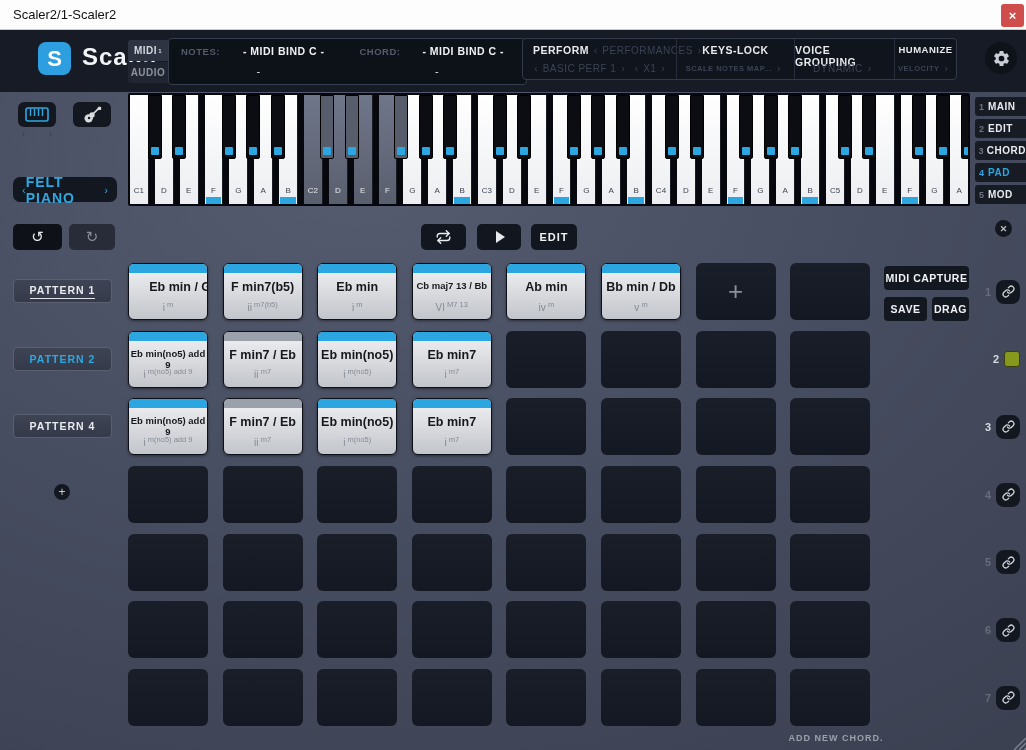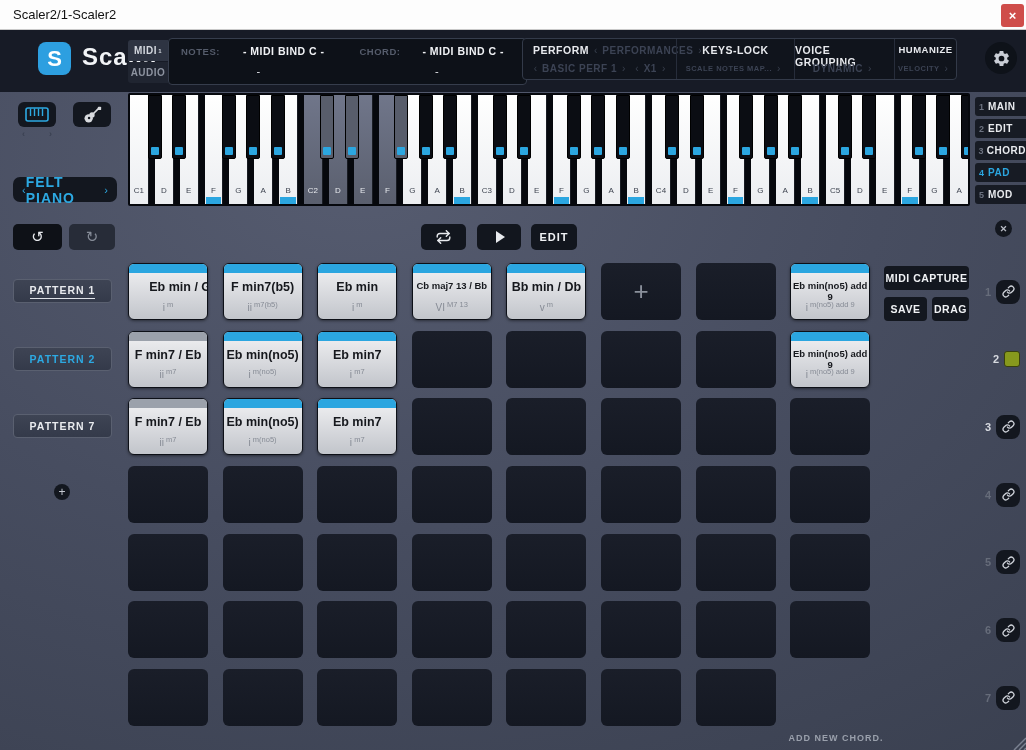--- a/index.html
+++ b/index.html
@@ -37,21 +37,21 @@
   .bind-row2 { position:absolute; top:26px; left:0; width:100%; display:flex; }
   .bind-sub { width:50%; text-align:center; color:#e6e8ec; font-size:11px; }
 
   #perform-panel { position:absolute; left:522px; top:8px; width:435px; height:42px; background:#10141c;
                    border:1px solid #333a49; border-radius:4px; display:flex; }
   .pp-sec { position:relative; height:100%; }
   .pp-sec + .pp-sec { border-left:1px solid #272d3b; }
   .pp-r1 { position:absolute; top:5px; width:100%; display:flex; align-items:center; }
   .pp-r2 { position:absolute; bottom:5px; width:100%; display:flex; align-items:center; justify-content:center; }
   .pp-title { color:#e8eaee; font-size:10.5px; font-weight:bold; letter-spacing:0.5px; }
-  .pp-dim { color:#3c4354; font-size:10px; font-weight:bold; letter-spacing:0.5px; }
+  .pp-dim { color:#3c4354; font-size:10px; font-weight:normal; letter-spacing:0.5px; }
   .pp-dim-sm { color:#3c4354; font-size:7.5px; font-weight:bold; letter-spacing:0.5px; }
   .chev { color:#39404f; font-size:10px; margin:0 5px; }
 
   #gear-btn { position:absolute; left:985px; top:12px; width:32px; height:32px; border-radius:50%;
               background:#0e1219; display:flex; align-items:center; justify-content:center; cursor:pointer; }
 
   
   .tool-btn { position:absolute; width:38px; height:25px; background:#13171f; border-radius:6px;
               display:flex; align-items:center; justify-content:center; cursor:pointer; }
   #inst-arrows { position:absolute; left:22px; top:129px; width:30px; display:flex; justify-content:space-between;
@@ -504,21 +504,21 @@
   <div id="section-close">✕</div>
 
   <div id="pattern-col">
       <div class="pattern-btn" style="top: 279px;">
         <span class="t und">PATTERN 1</span>
       </div>
       <div class="pattern-btn active" style="top: 347px;">
         <span class="t">PATTERN 2</span>
       </div>
       <div class="pattern-btn" style="top: 414px;">
-        <span class="t">PATTERN 7</span>
+        <span class="t">PATTERN 4</span>
       </div>
     </div>
   <div id="add-pattern">+</div>
 
   <div id="pad-grid">
       <div class="pad chord">
         <div class="strip blue"></div>
         <div class="cname" style="font-size: 12.5px; margin-left: 16px;">Eb min / Gb</div>
         <div class="crom"><span>i</span><sup> m</sup></div>
       </div>
@@ -529,20 +529,25 @@
       </div>
       <div class="pad chord">
         <div class="strip blue"></div>
         <div class="cname" style="font-size: 12.5px;">Eb min</div>
         <div class="crom"><span>i</span><sup> m</sup></div>
       </div>
       <div class="pad chord">
         <div class="strip blue"></div>
         <div class="cname" style="font-size: 9.5px;">Cb maj7 13 / Bb</div>
         <div class="crom"><span>VI</span><sup> M7 13</sup></div>
+      </div>
+      <div class="pad chord">
+        <div class="strip blue"></div>
+        <div class="cname" style="font-size: 12.5px;">Ab min</div>
+        <div class="crom"><span>iv</span><sup> m</sup></div>
       </div>
       <div class="pad chord">
         <div class="strip blue"></div>
         <div class="cname" style="font-size: 12.5px;">Bb min / Db</div>
         <div class="crom"><span>v</span><sup> m</sup></div>
       </div>
       <div class="pad empty">
         <div class="plus">+</div>
       </div>
       <div class="pad empty"></div>

